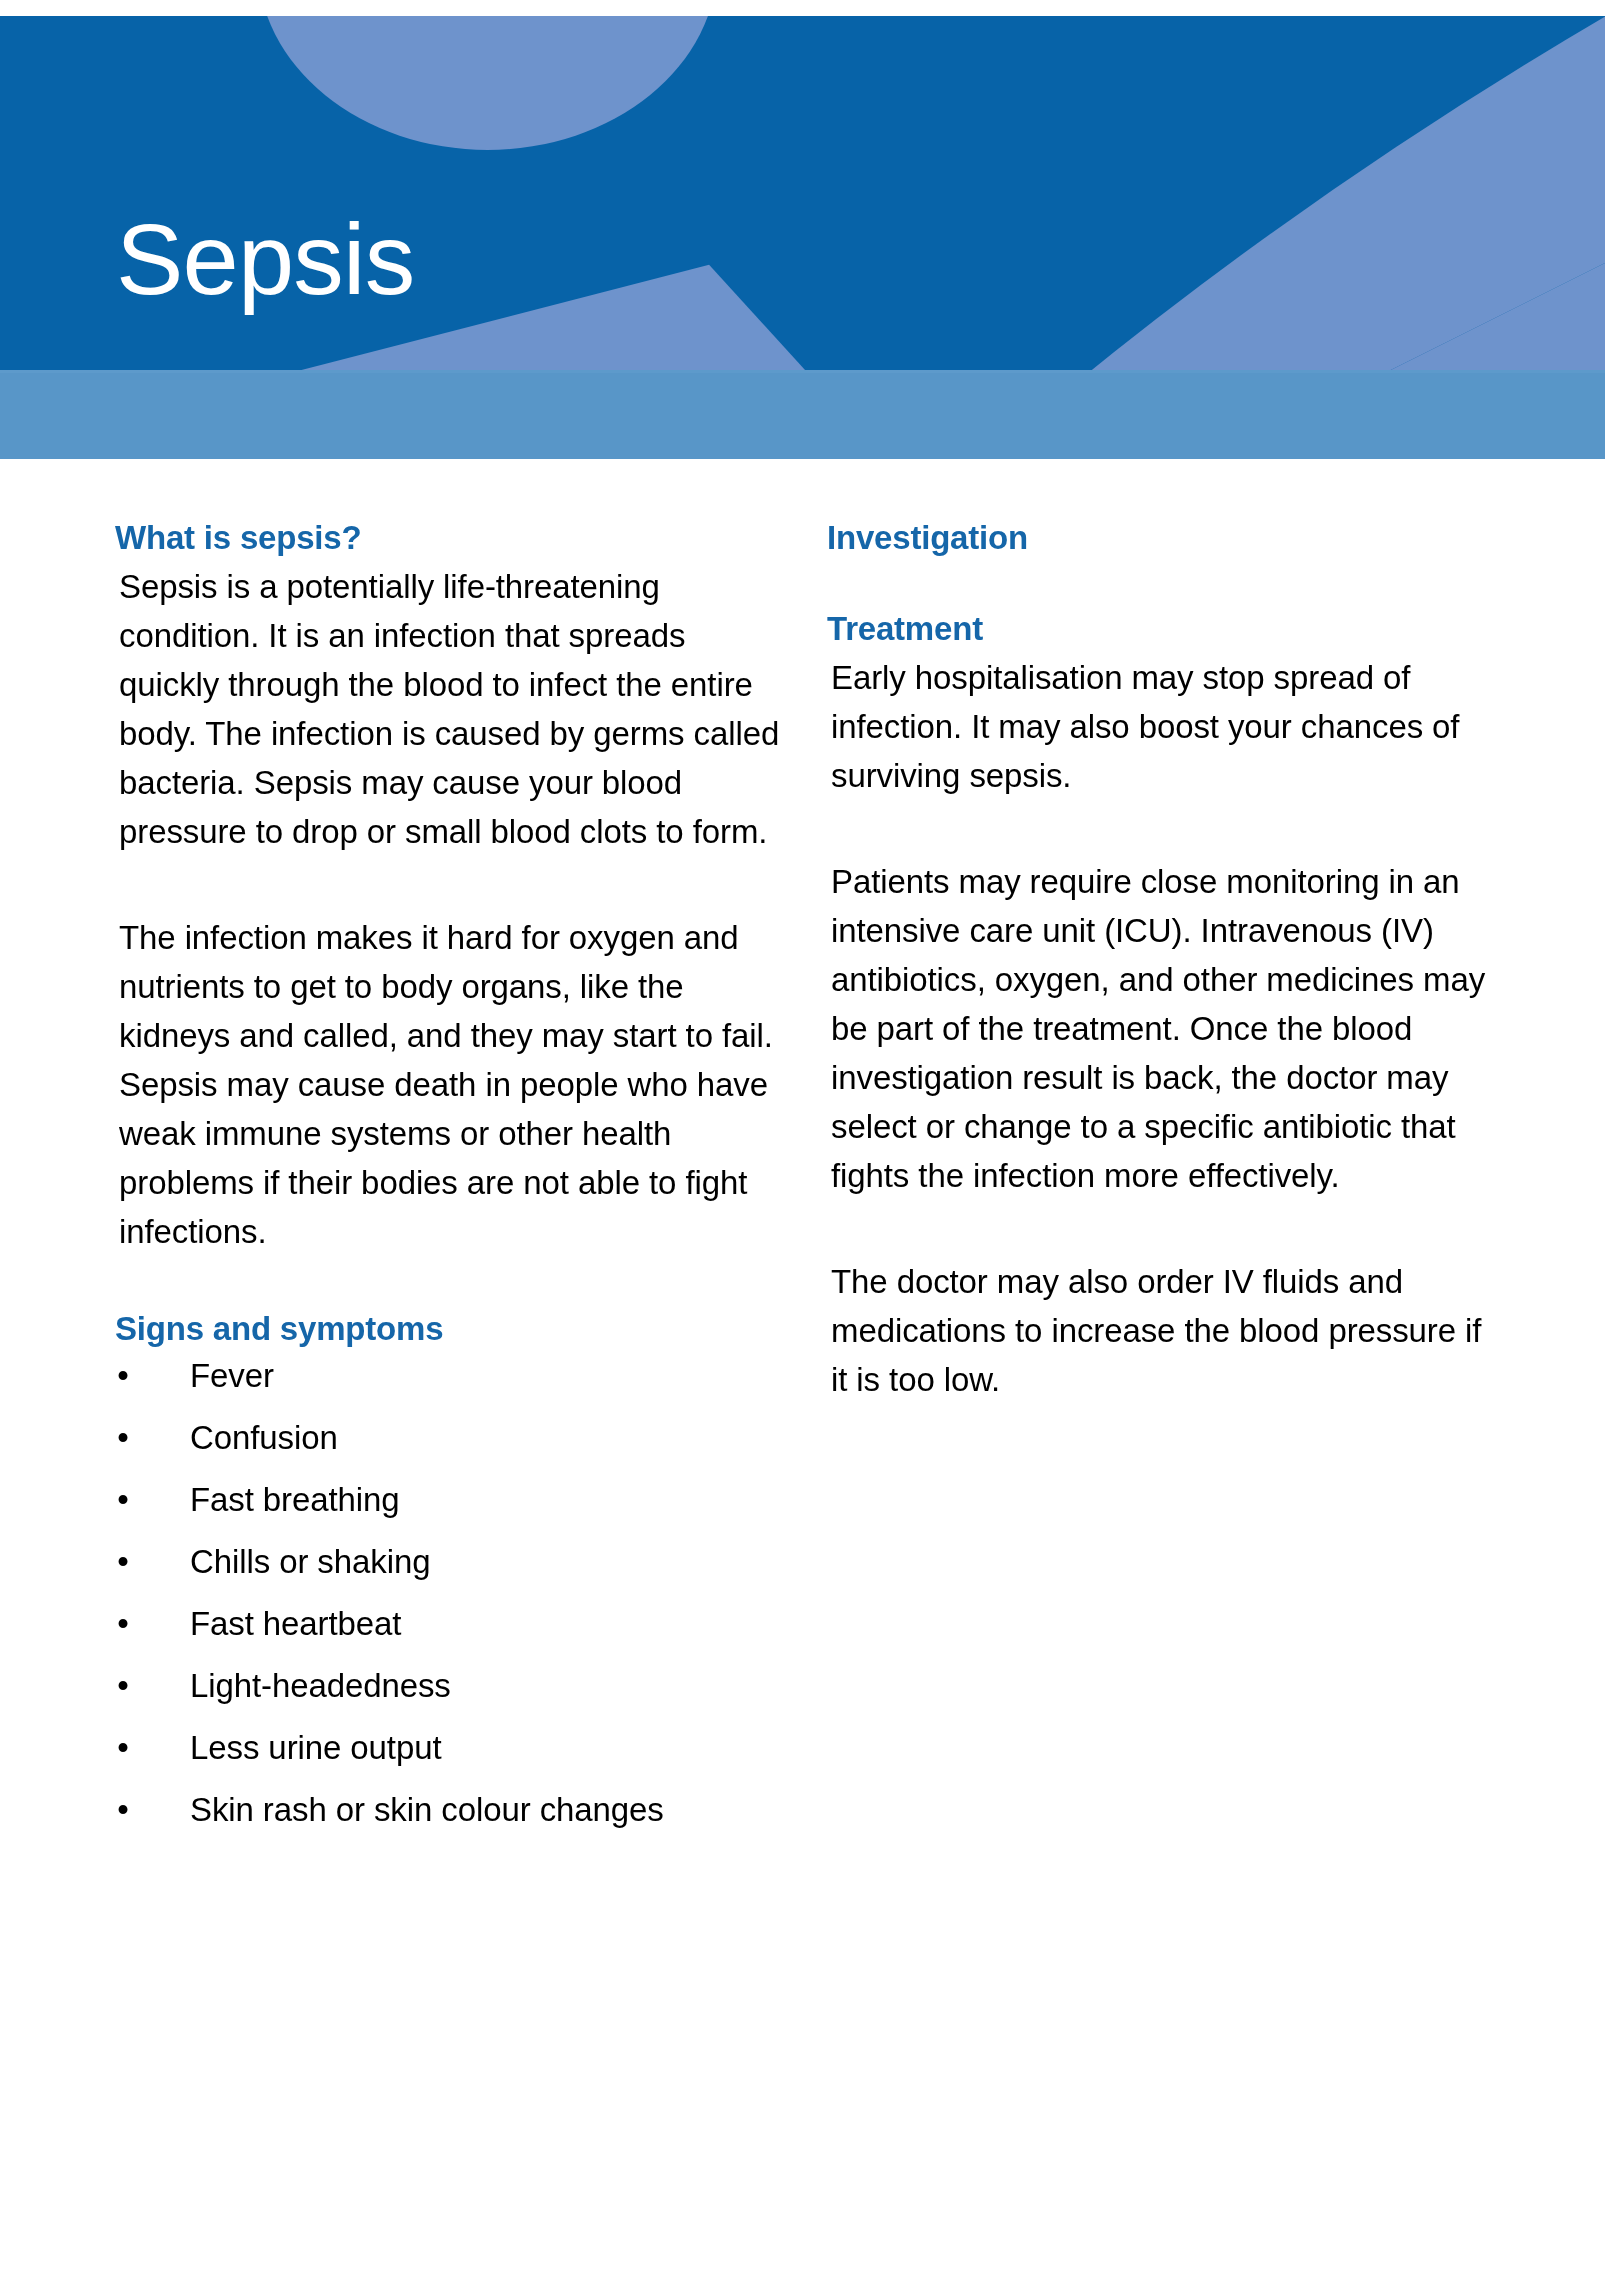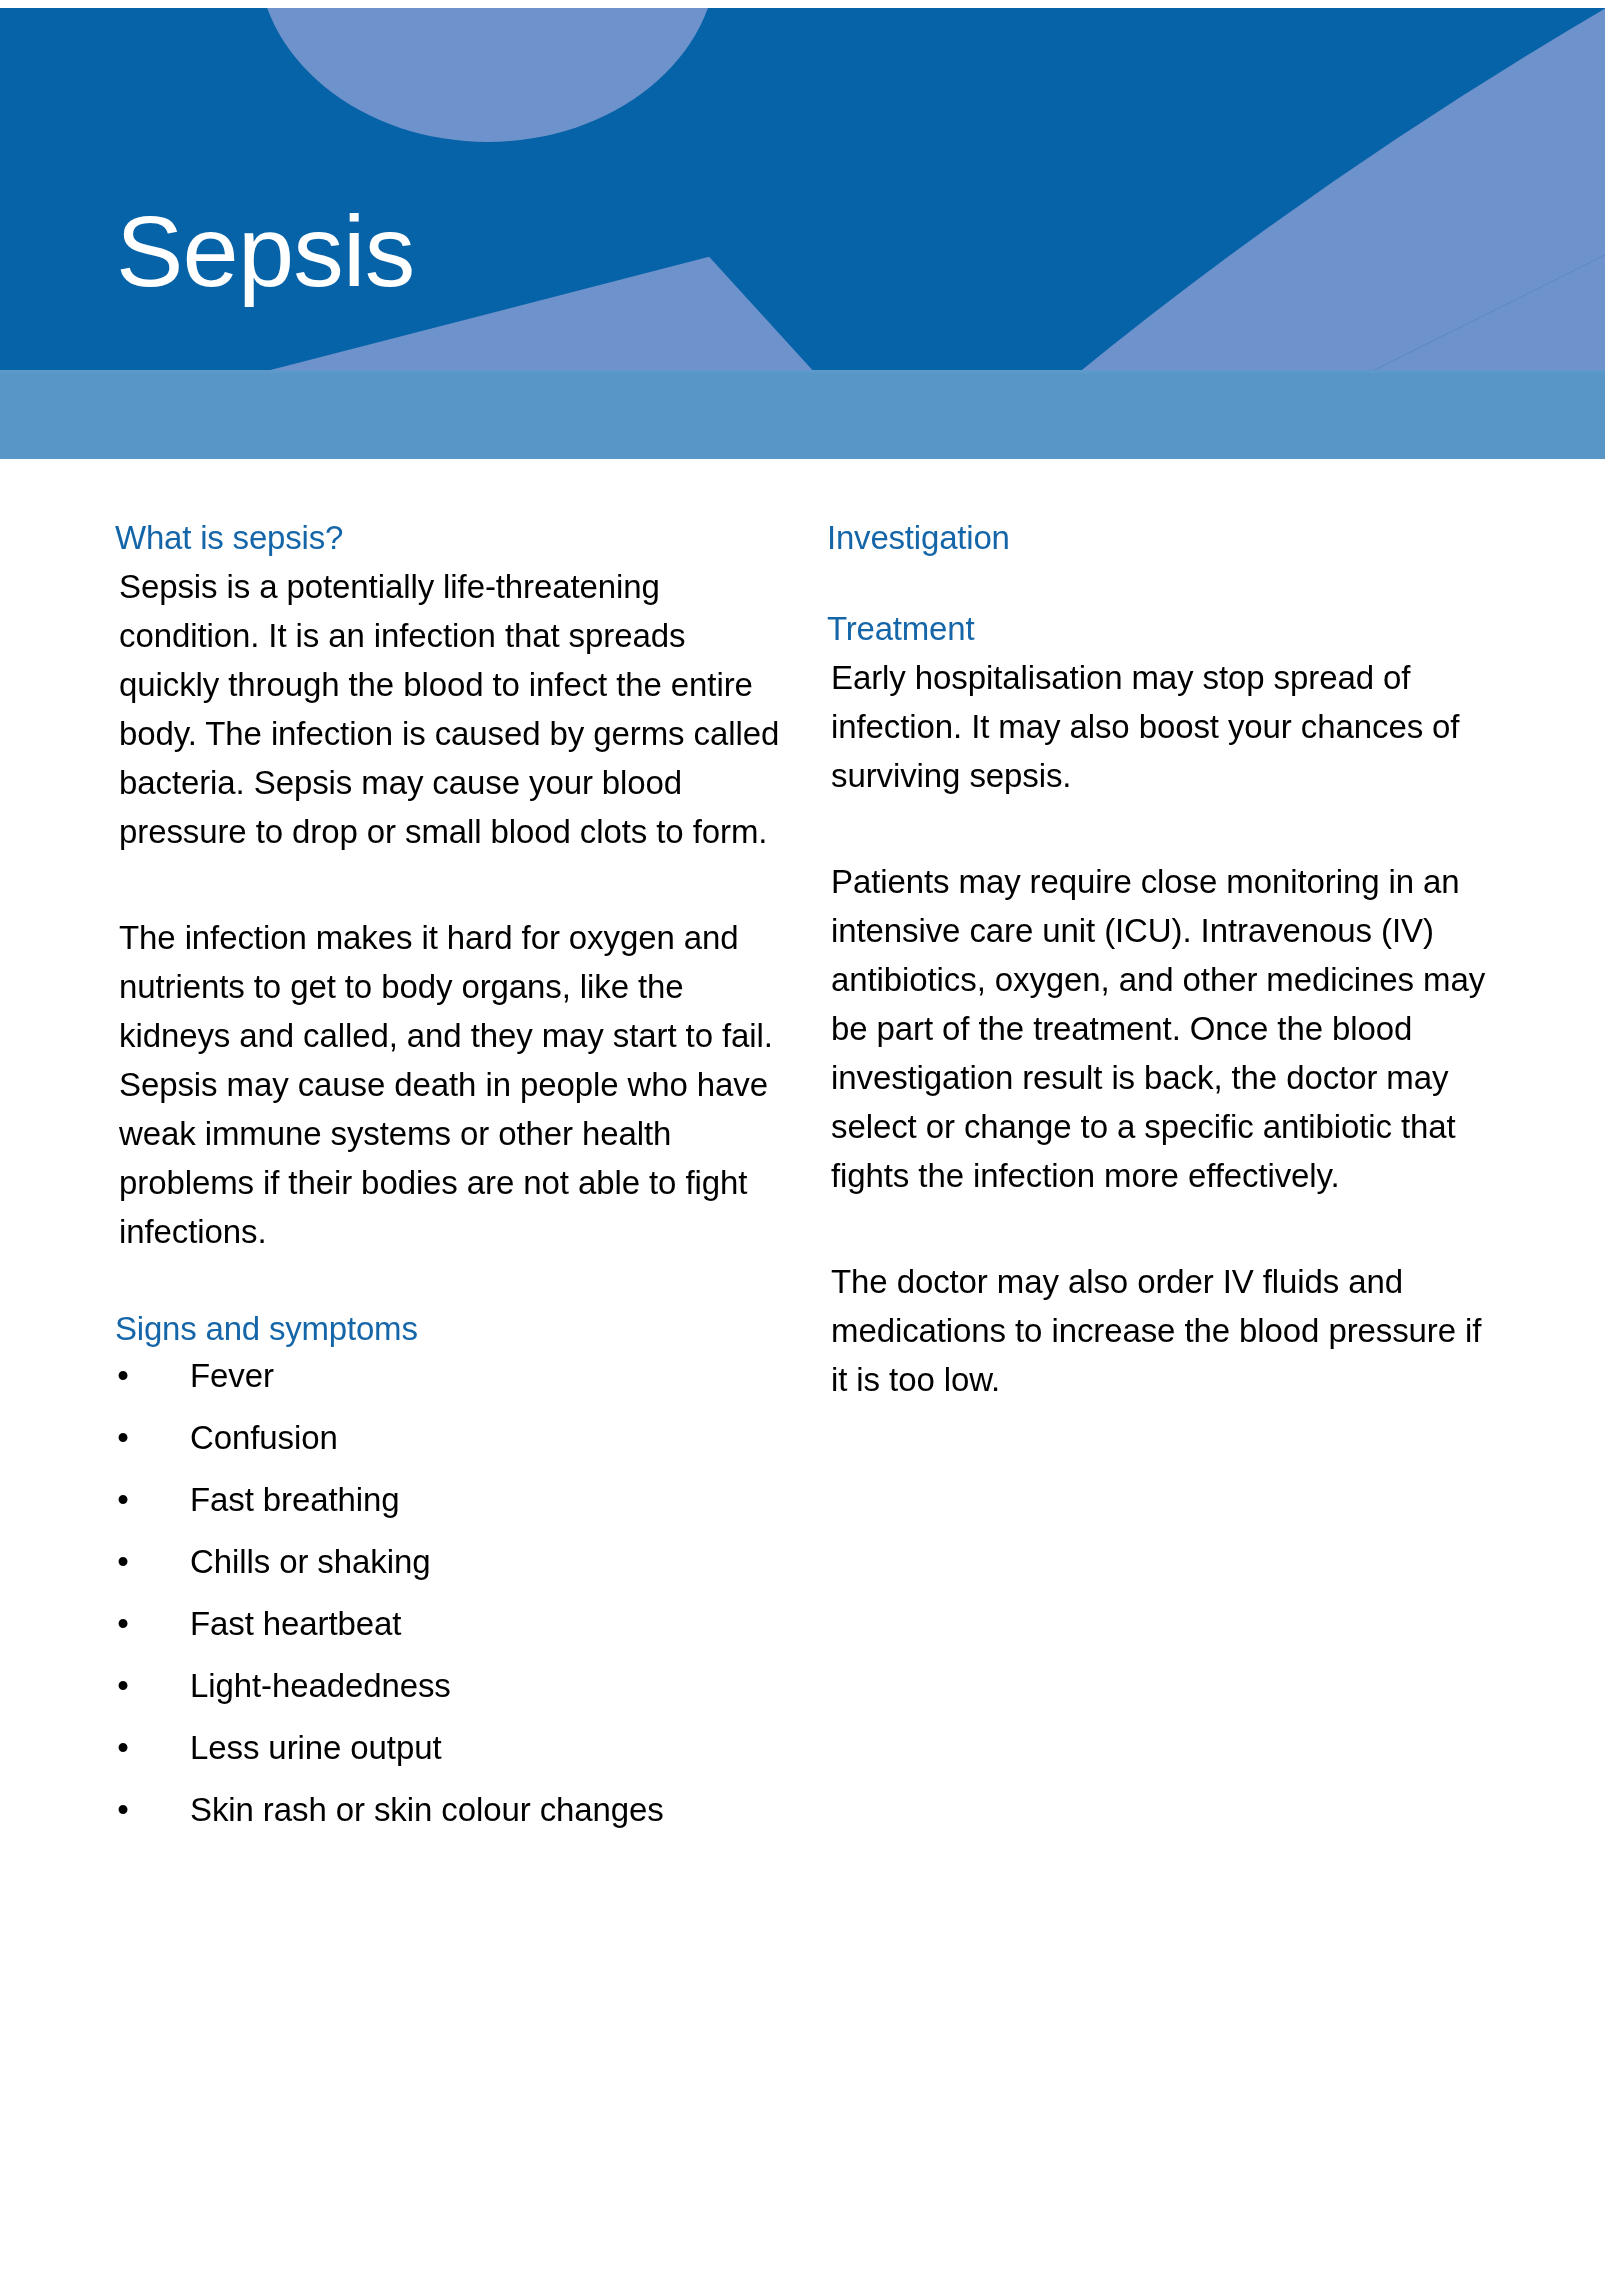--- a/index.html
+++ b/index.html
@@ -12,21 +12,21 @@
     height: 2295px;
     font-family: "Liberation Sans", sans-serif;
     -webkit-font-smoothing: antialiased;
     overflow: hidden;
     position: relative;
   }
 
   
   #header-banner {
     position: absolute;
-    left: 0; top: 8px;
+    left: 0; top: 16px;
     width: 1606px;
     height: 369px;
     background: #4c1d95;
     overflow: hidden;
   }
   #header-art {
     position: absolute;
     left: 0; top: 0;
     width: 1606px;
     height: 369px;
@@ -73,21 +73,21 @@
   .column {
     position: absolute;
     top: 58px;
   }
   #column-left  { left: 115px;  width: 674px; }
   #column-right { left: 827px; width: 682px; }
 
   .section-heading {
     font-size: 33px;
     line-height: 41px;
-    font-weight: normal;
+    font-weight: bold;
     color: #1566a9;
     margin: 0 0 1.5px 0;
     letter-spacing: -0.2px;
   }
   .body-paragraph {
     font-size: 33px;
     line-height: 49px;
     color: #000000;
     margin: 4px;
     letter-spacing: -0.1px;

